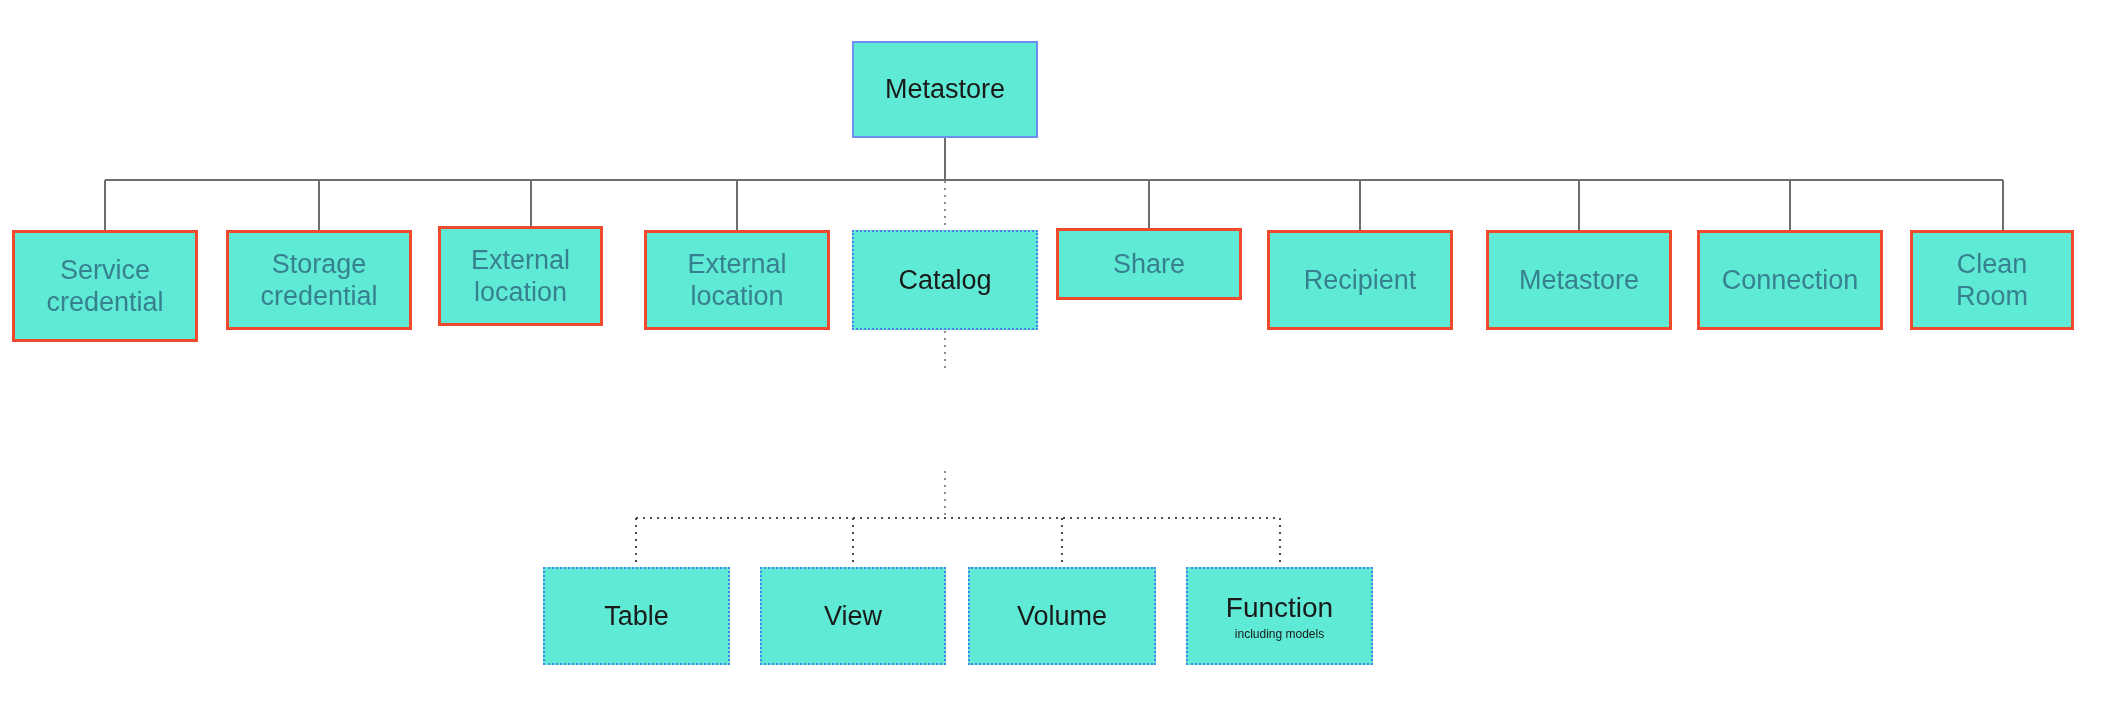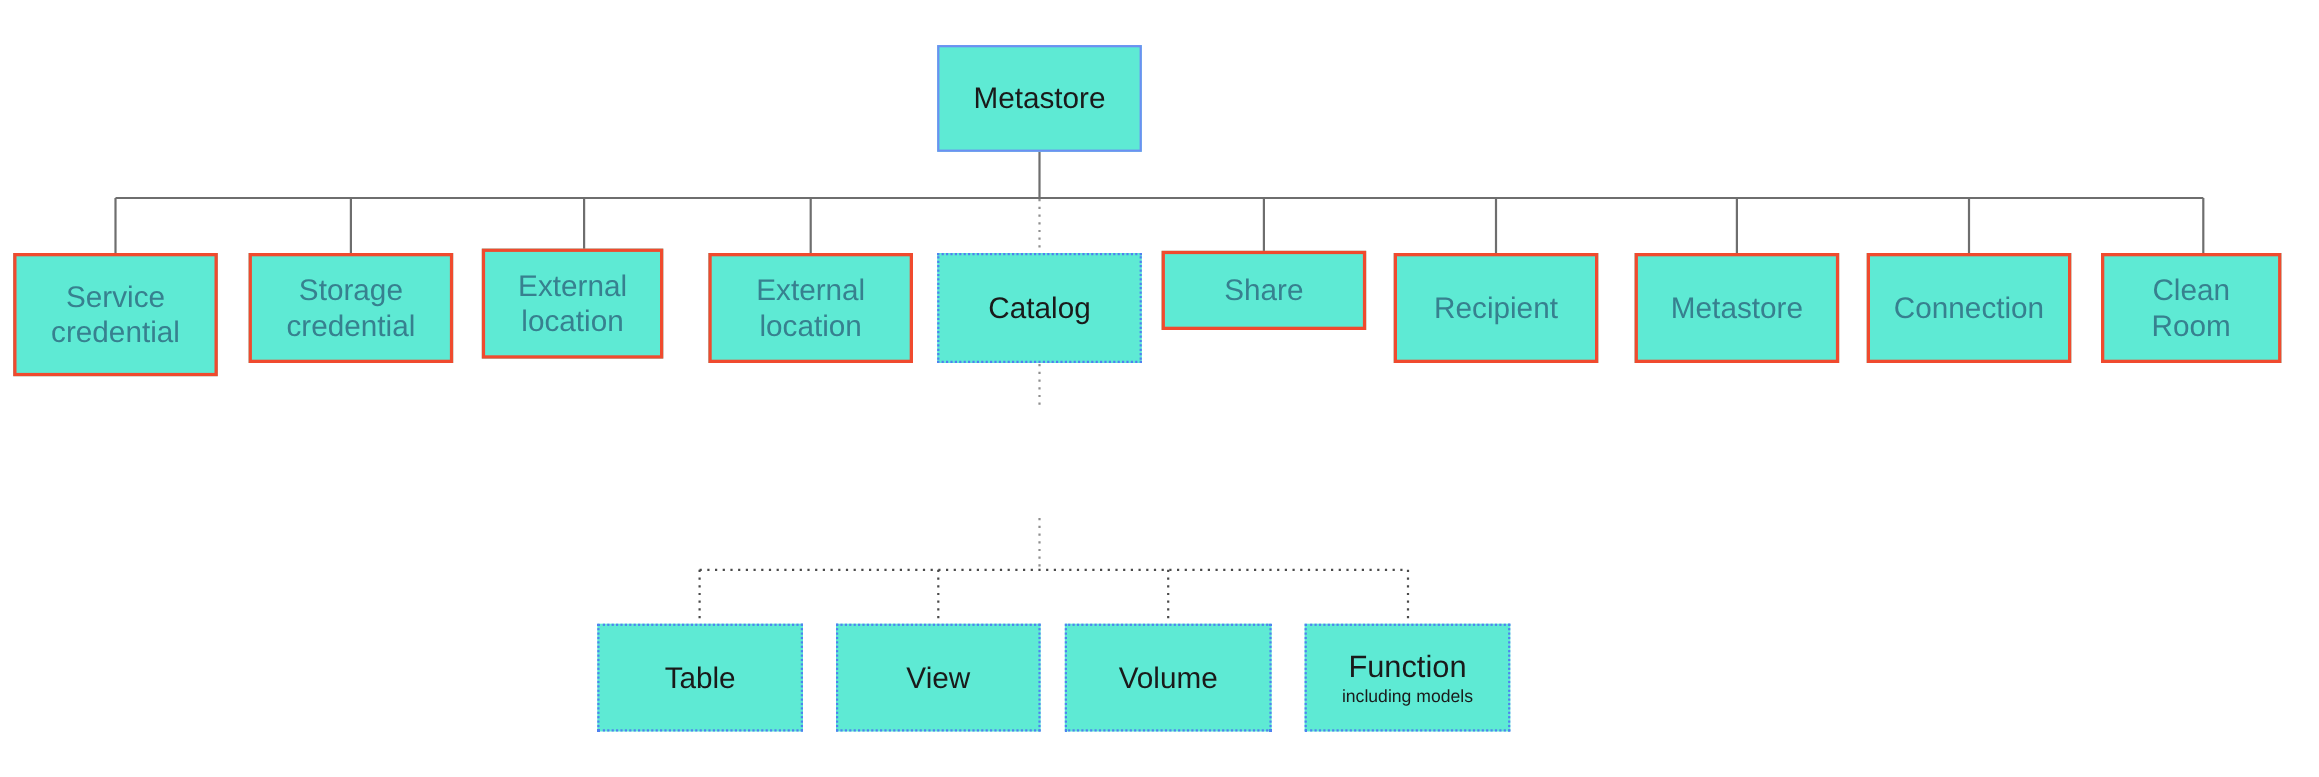--- a/index.html
+++ b/index.html
@@ -63,21 +63,21 @@
     color: var(--text-black);
     font-size: 27px;
   }
   .node-red {
     border: 3px solid var(--red);
     color: var(--teal);
     font-size: 27px;
   }
   .sublbl {
     display: block;
-    font-size: 16px;
+    font-size: 12px;
     color: var(--text-black);
     margin-top: 2px;
   }
 </style>
 </head>
 <body>
 
 <div class="canvas">
 
   <svg class="wires" width="2108" height="706" aria-hidden="true">

